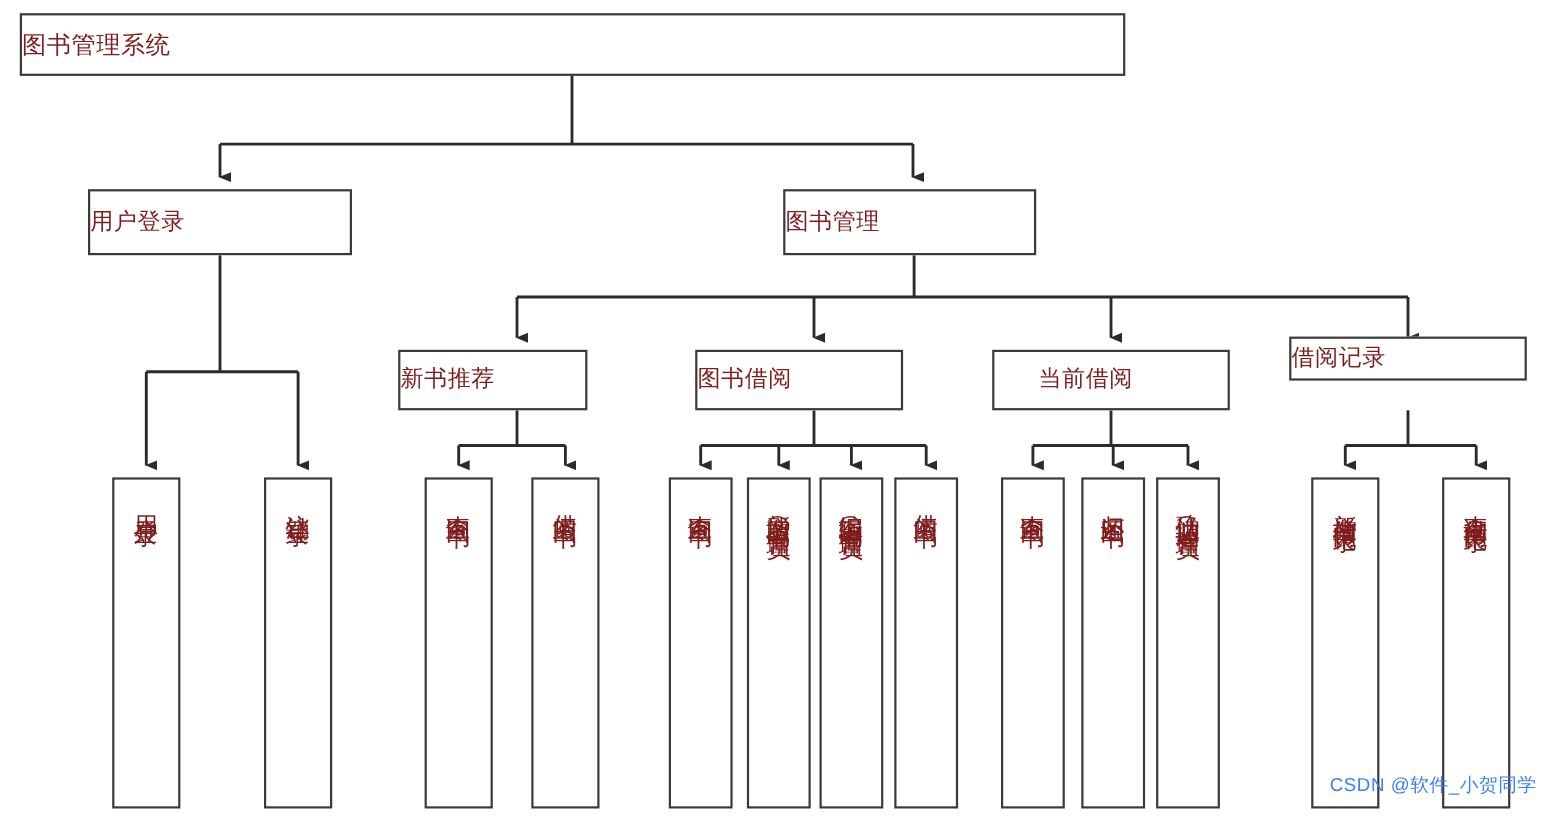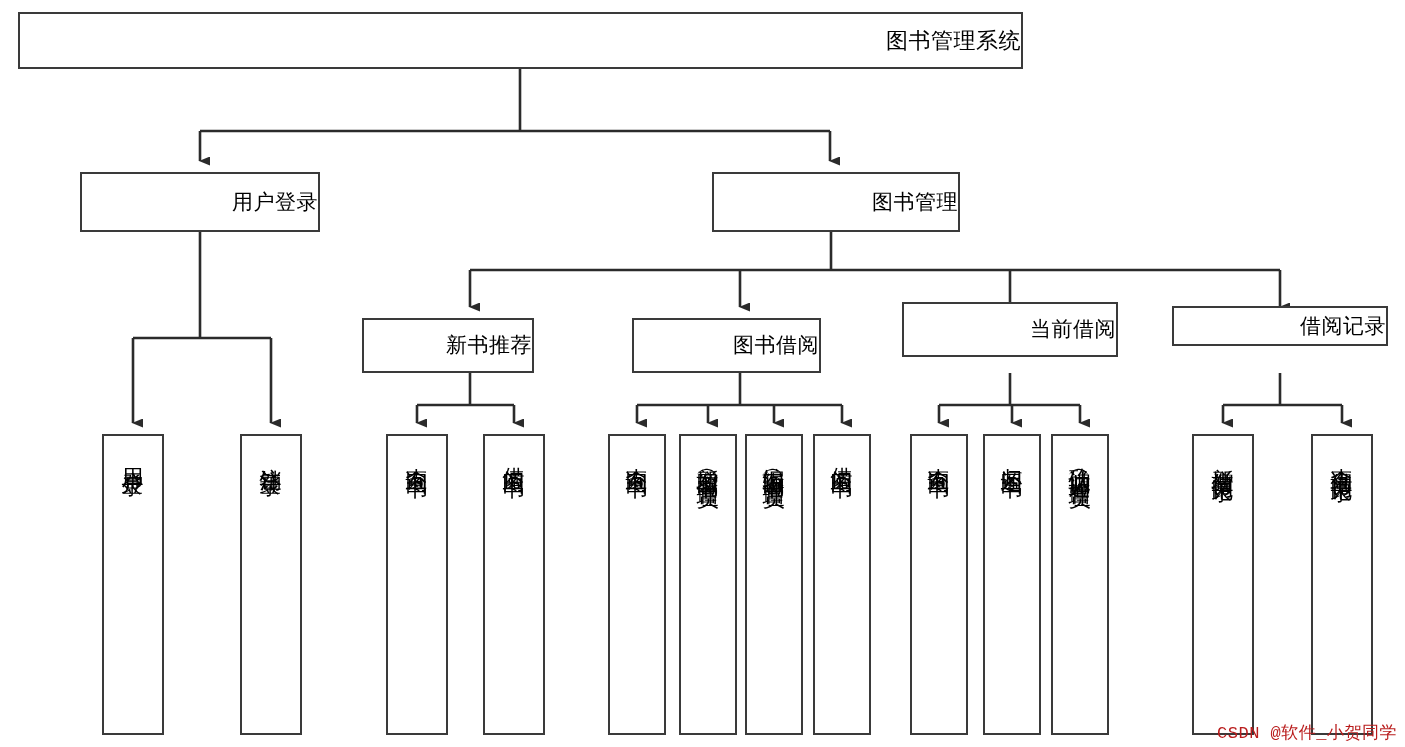--- a/index.html
+++ b/index.html
@@ -26,22 +26,22 @@
     height: 747px;
     pointer-events: none;
   }
   .node {
     position: absolute;
     box-sizing: border-box;
     background: #ffffff;
     border: 2px solid #3a3a3a;
     display: flex;
     align-items: center;
-    justify-content: flex-end;
-    color: #000000;
+    justify-content: flex-start;
+    color: #7f1d1d;
     z-index: 2;
   }
   .node .node-label {
     display: block;
     text-align: center;
     line-height: 1.25;
     white-space: nowrap;
   }
   
   .node.horiz .node-label {
@@ -61,27 +61,26 @@
     text-orientation: upright;
     font-size: 22px;
     line-height: 1.05;
     letter-spacing: 3px;
     white-space: nowrap;
     margin: 0 auto;
   }
   #watermark {
     position: absolute;
     right: 8px;
-    bottom: 3px;
+    bottom: 22px;
     font-size: 17px;
-    color: #b91c1c;
+    color: #3b82f6;
     letter-spacing: 0.5px;
     z-index: 5;
     white-space: nowrap;
-    font-family: Liberation Mono, monospace;
   }
 </style>
 </head>
 <body>
 
 <div id="diagram-root">
 
   <svg id="edge-layer" viewBox="0 0 1405 747" xmlns="http://www.w3.org/2000/svg">
     <defs>
       <marker id="arrowhead" markerWidth="9" markerHeight="11" refX="4.5" refY="10" orient="auto" markerUnits="userSpaceOnUse">
@@ -132,31 +131,31 @@
     </g>
   </svg>
 
   <div class="node root horiz" style="left:18px; top:12px; width:1005px; height:57px;">
     <span class="node-label">图书管理系统</span>
   </div>
 
   <div class="node horiz" style="left:80px; top:172px; width:240px; height:60px;">
     <span class="node-label">用户登录</span>
   </div>
-  <div class="node horiz" style="left:712px; top:172px; width:248px; height:60px;padding-left:44px;">
+  <div class="node horiz" style="left:712px; top:172px; width:230px; height:60px;">
     <span class="node-label">图书管理</span>
   </div>
 
   <div class="node horiz" style="left:362px; top:318px; width:172px; height:55px;">
     <span class="node-label">新书推荐</span>
   </div>
   <div class="node horiz" style="left:632px; top:318px; width:189px; height:55px;">
     <span class="node-label">图书借阅</span>
   </div>
-  <div class="node horiz" style="left:902px; top:302px; width:216px; height:55px;">
+  <div class="node horiz" style="left:902px; top:318px; width:216px; height:55px;padding-left:40px;">
     <span class="node-label">当前借阅</span>
   </div>
   <div class="node horiz" style="left:1172px; top:306px; width:216px; height:40px;">
     <span class="node-label">借阅记录</span>
   </div>
 
   <div class="node vert" style="left:102px; top:434px; width:62px; height:301px;">
     <span class="node-label">用户登录</span>
   </div>
   <div class="node vert" style="left:240px; top:434px; width:62px; height:301px;">

